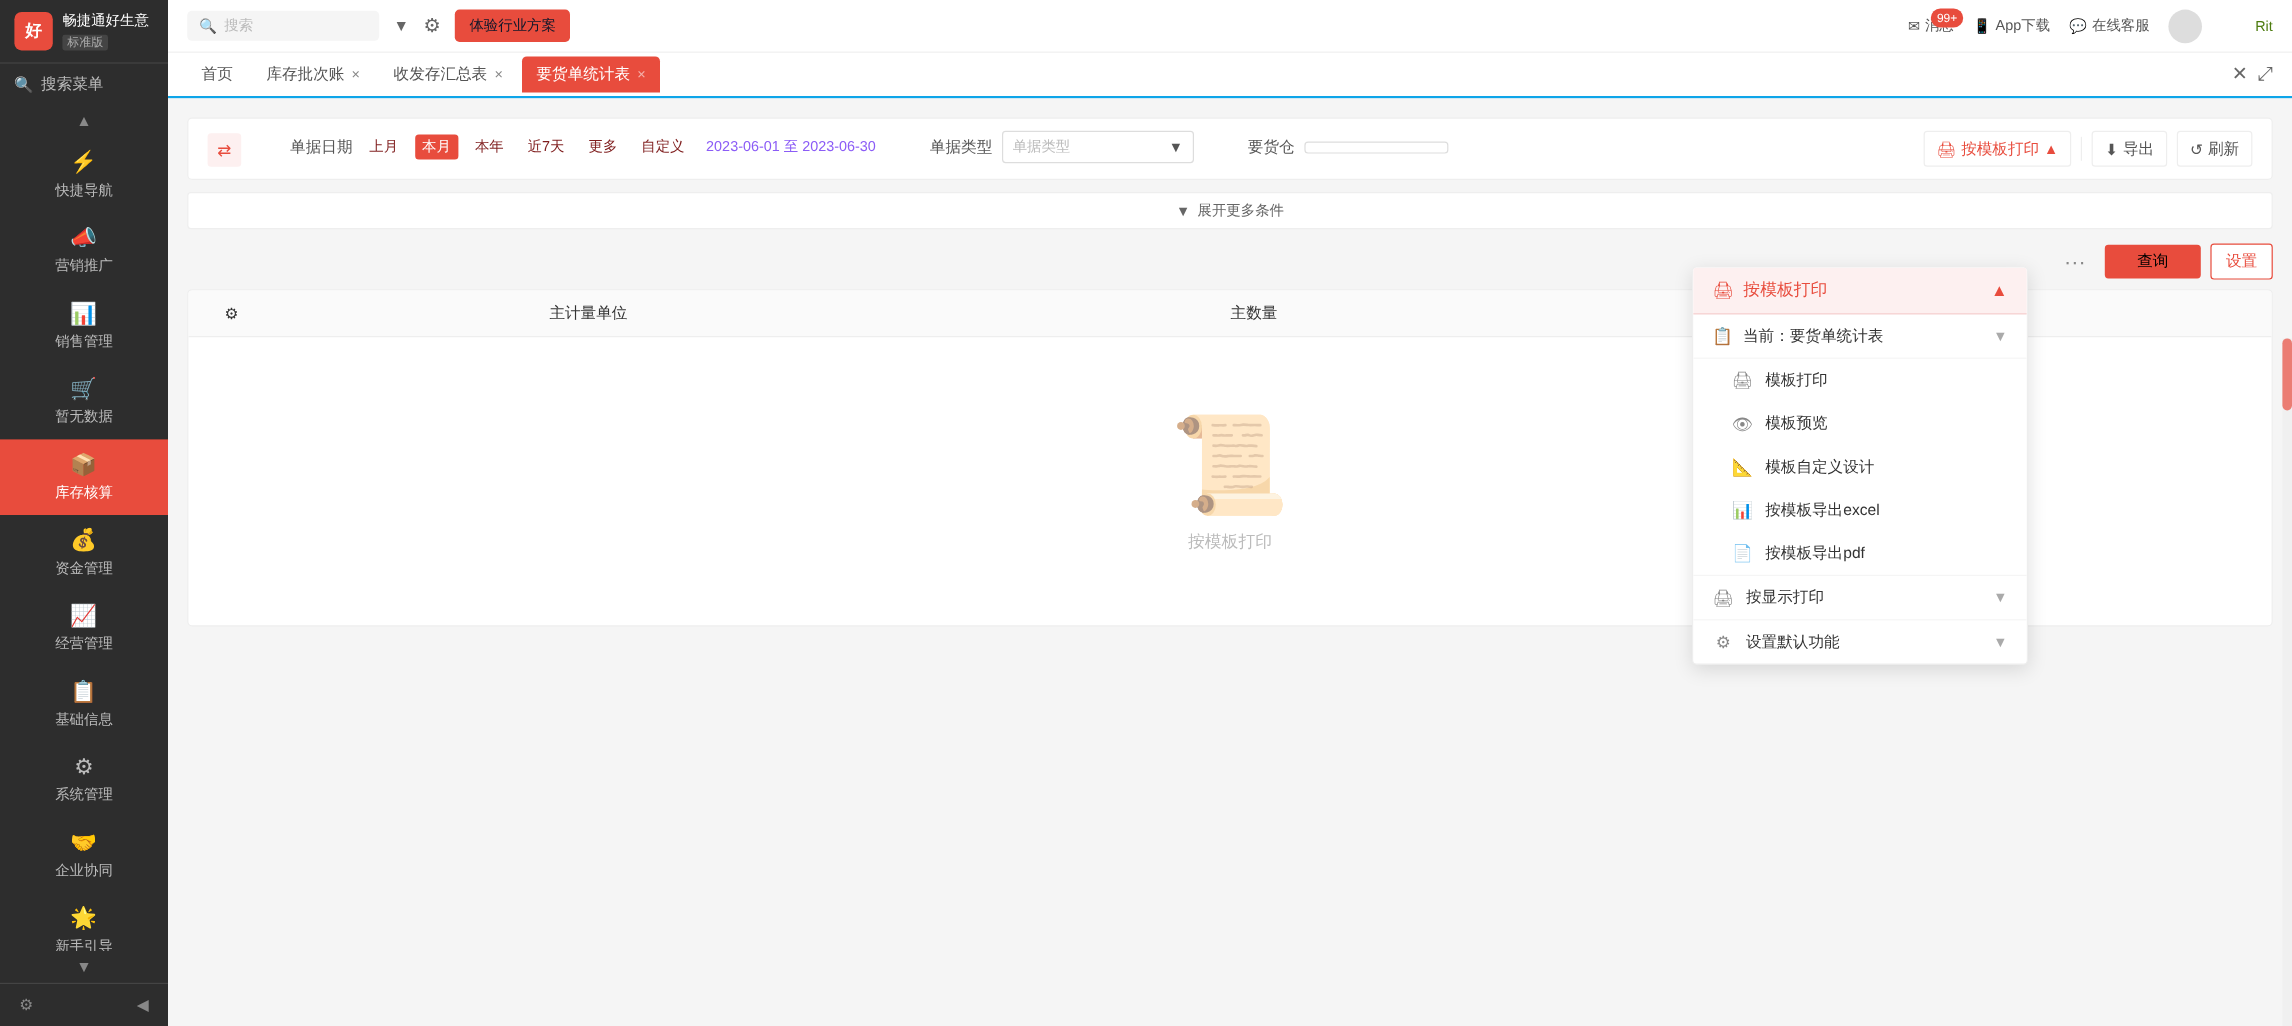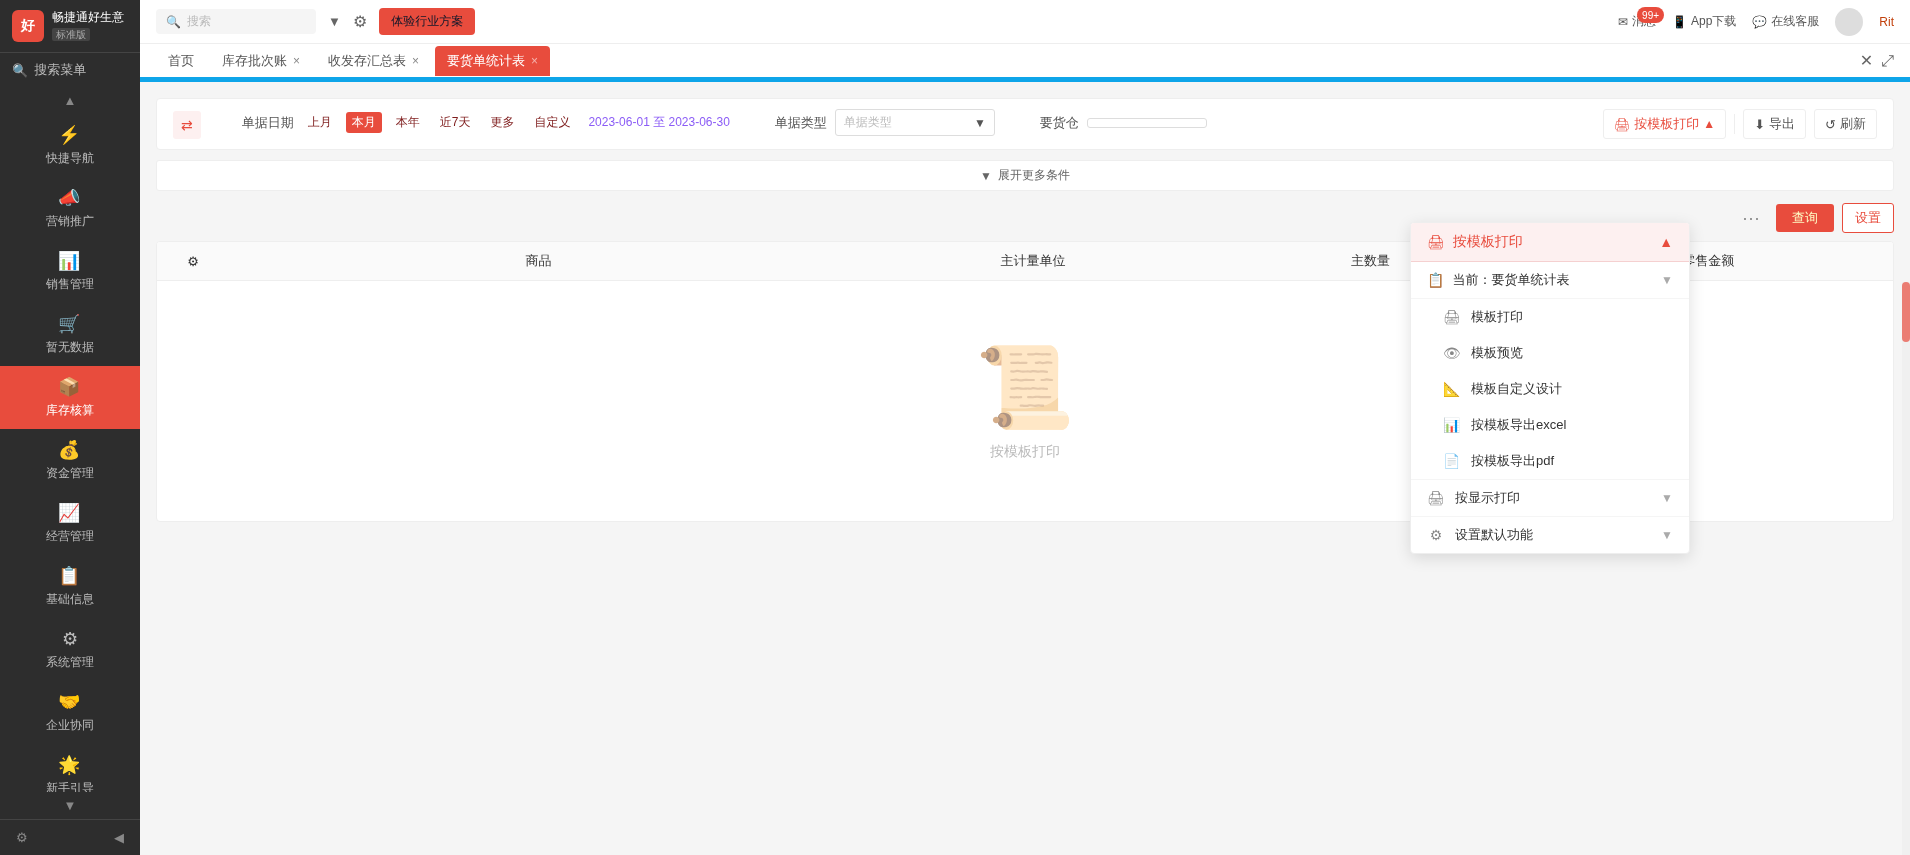--- a/index.html
+++ b/index.html
@@ -86,28 +86,28 @@
       padding: 5px 12px; cursor: pointer; font-size: 12px;
     }
     .topbar-right { margin-left: auto; display: flex; align-items: center; gap: 16px; }
     .topbar-icon-item { display: flex; align-items: center; gap: 4px; color: #555; font-size: 12px; cursor: pointer; position: relative; }
     .badge {
       background: #e84c3d; color: #fff; border-radius: 10px;
       font-size: 10px; padding: 0 5px; min-width: 18px; height: 16px;
       display: flex; align-items: center; justify-content: center; position: absolute; top: -6px; right: -8px;
     }
     .user-avatar { width: 28px; height: 28px; background: #ddd; border-radius: 50%; }
-    .user-name { color: #c2410c; font-size: 12px; }
+    .user-name { color: #4d7c0f; font-size: 12px; margin-left: 28px; }
 
     
     .tabs-bar {
       background: #fff;
       display: flex;
       align-items: center;
-      border-bottom: 5px solid #0ea5e9;
+      border-bottom: 2px solid #0ea5e9;
       padding: 0 16px;
       height: 38px;
       flex-shrink: 0;
       gap: 4px;
     }
     .tab {
       display: flex; align-items: center; gap: 6px;
       padding: 6px 12px; border-radius: 4px 4px 0 0;
       cursor: pointer; font-size: 13px; color: #555;
       white-space: nowrap;
@@ -198,22 +198,22 @@
     .dropdown-item .di-icon { color: #888; font-size: 14px; width: 18px; text-align: center; }
     .dropdown-section {
       display: flex; align-items: center; justify-content: space-between;
       padding: 9px 16px 9px 16px; color: #333; font-size: 13px; cursor: pointer; border-top: 1px solid #f5f5f5;
     }
     .dropdown-section-left { display: flex; align-items: center; gap: 10px; }
     .dropdown-section .ds-icon { color: #888; font-size: 14px; width: 18px; text-align: center; }
     .dropdown-submenu-arrow { color: #aaa; font-size: 12px; }
 
     .query-btn {
-      background: #e84c3d; color: #fef9c3; border: none; border-radius: 3px;
-      padding: 5px 16px; font-size: 13px; cursor: pointer;
+      background: #e84c3d; color: #000000; border: none; border-radius: 3px;
+      padding: 5px 27px; font-size: 13px; cursor: pointer;
     }
     .settings-btn {
       background: #fff; color: #e84c3d; border: 1px solid #e84c3d; border-radius: 3px;
       padding: 5px 12px; font-size: 13px; cursor: pointer;
     }
 
     .print-btn {
       display: flex; align-items: center; gap: 4px; background: none; border: 1px solid #eee;
       border-radius: 3px; padding: 5px 10px; cursor: pointer; color: #e84c3d; font-size: 13px;
     }
@@ -432,21 +432,20 @@
 
     <div style="display:flex; align-items:center; justify-content:flex-end; margin-bottom:8px; gap:8px;">
       <span style="cursor:pointer; color:#888; font-size:18px; margin-right:8px;">···</span>
       <button class="query-btn">查询</button>
       <button class="settings-btn">设置</button>
     </div>
 
     <div class="data-table-wrapper">
       <div class="data-table-header">
         <div class="table-col" style="width:40px; flex:none;">⚙</div>
-        <div class="table-col wide">商品</div>
         <div class="table-col">主计量单位</div>
         <div class="table-col">主数量</div>
         <div class="table-col">零售金额</div>
       </div>
       <div class="data-table-body">
         <div style="font-size:80px; margin-bottom:8px; opacity:0.6;">📜</div>
         <div class="empty-text">按模板打印</div>
       </div>
     </div>
 

